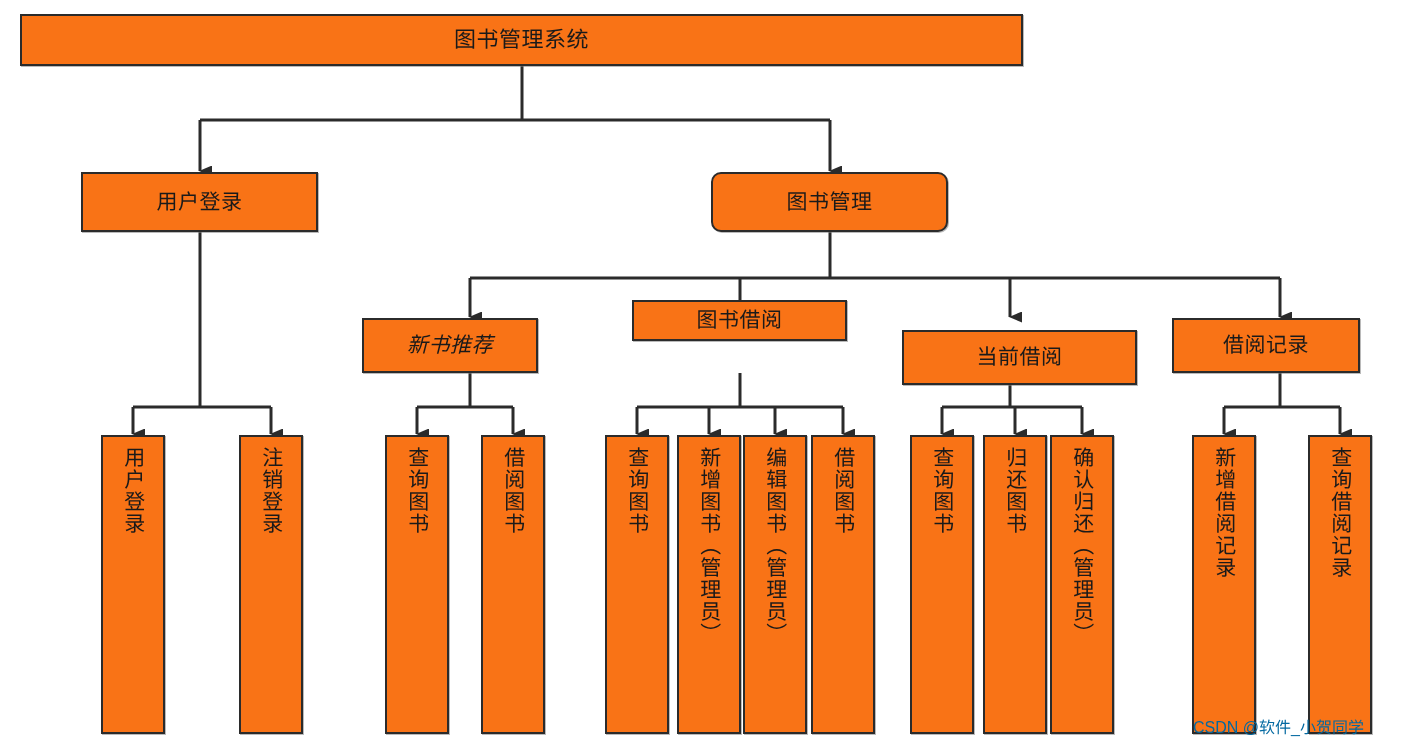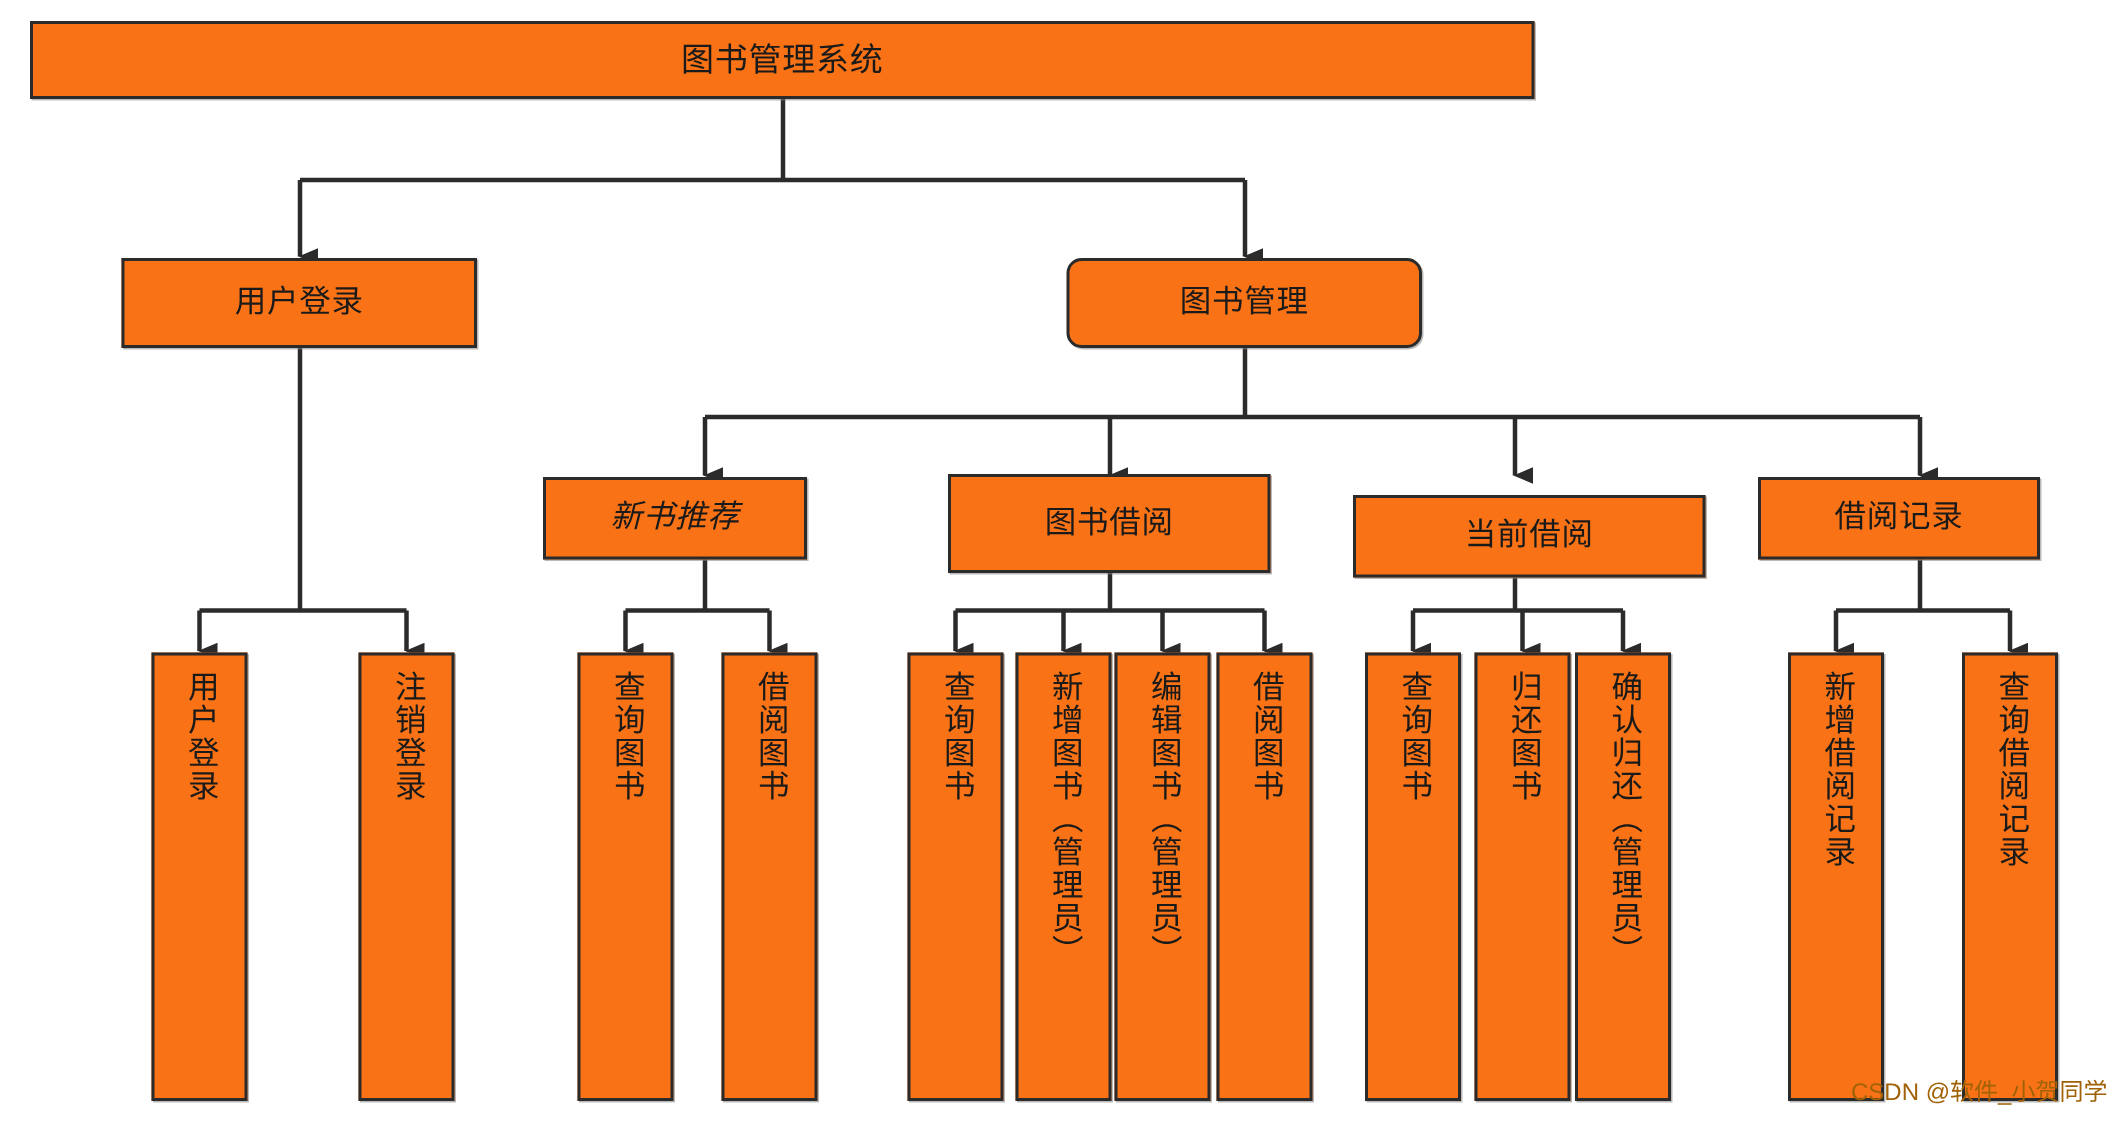--- a/index.html
+++ b/index.html
@@ -61,25 +61,24 @@
     max-height: 285px;
   }
   .node.leaf.tall-text .node-label {
     max-height: 288px;
   }
   #watermark {
     position: absolute;
     left: 1193px;
     top: 714px;
     font-size: 16px;
-    color: #a16207;
+    color: #0369a1;
     white-space: nowrap;
     z-index: 3;
     font-family: "Liberation Sans", "DejaVu Sans", sans-serif;
-    margin-left: 41px;
   }
 </style>
 </head>
 <body>
 
 <div id="diagram-root">
 
   <svg id="edge-layer" viewBox="0 0 1405 747" width="1405" height="747" xmlns="http://www.w3.org/2000/svg">
     <defs>
       <marker id="arrowhead" markerWidth="11" markerHeight="13" refX="5.5" refY="12" orient="auto" markerUnits="userSpaceOnUse">
@@ -129,21 +128,21 @@
       </div>
       <div class="node " style="left: 81px; top: 172px; width: 237px; height: 60px;">
         <span class="node-label">用户登录</span>
       </div>
       <div class="node " style="left: 711px; top: 172px; width: 237px; height: 60px; border-radius: 10px;">
         <span class="node-label">图书管理</span>
       </div>
       <div class="node " style="left: 362px; top: 318px; width: 176px; height: 55px; font-style: italic;">
         <span class="node-label">新书推荐</span>
       </div>
-      <div class="node " style="left: 632px; top: 316px; width: 215px; height: 66px;">
+      <div class="node " style="left: 632px; top: 300px; width: 215px; height: 41px;">
         <span class="node-label">图书借阅</span>
       </div>
       <div class="node " style="left: 902px; top: 330px; width: 235px; height: 55px;">
         <span class="node-label">当前借阅</span>
       </div>
       <div class="node " style="left: 1172px; top: 318px; width: 188px; height: 55px;">
         <span class="node-label">借阅记录</span>
       </div>
       <div class="node leaf " style="left: 101px; top: 435px; width: 64px; height: 299px;">
         <span class="node-label">用户登录</span>

